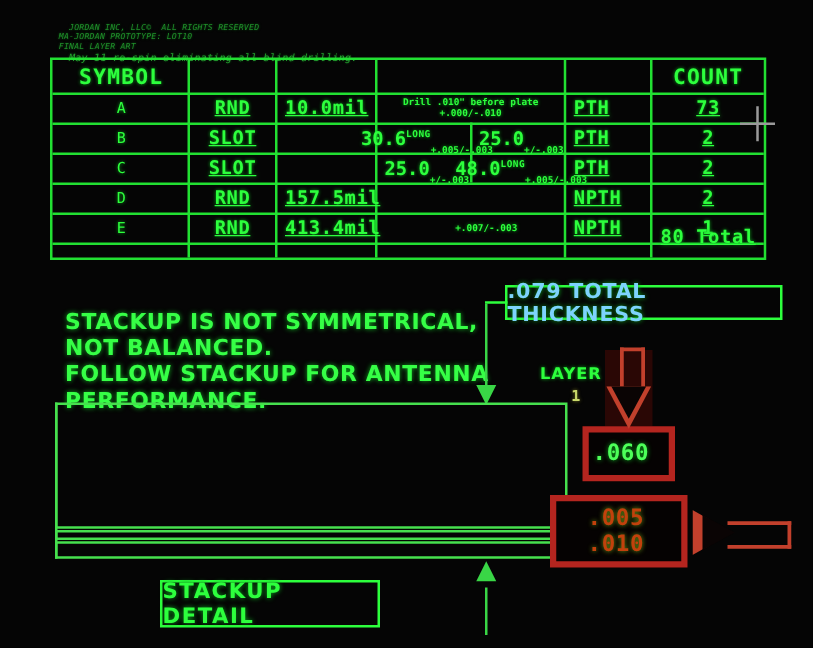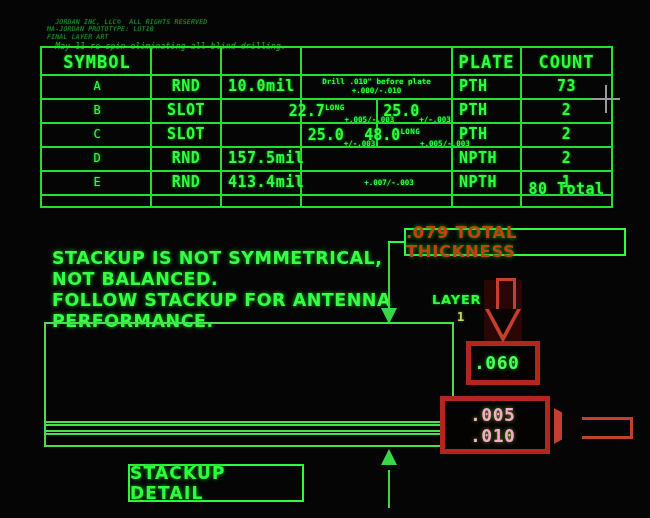--- a/index.html
+++ b/index.html
@@ -27,21 +27,21 @@
   }
   #drill-table .vline{position:absolute;top:0;bottom:0;width:2px;background:#22e032;}
   #drill-table .hline{position:absolute;left:0;right:0;height:2px;background:#22e032;}
   #drill-table .cell{
     position:absolute;color:#2dff3d;text-shadow:0 0 3px #0cab1d;
     display:flex;align-items:center;justify-content:center;
     text-align:center;box-sizing:border-box;
   }
   .hdr{font-size:17px;font-weight:bold;letter-spacing:1px;}
   .sym{font-size:12px;color:#b9d9bd;font-weight:normal;text-shadow:none;}
-  .val{font-size:15px;font-weight:bold;letter-spacing:.5px;}
+  .val{font-size:15px;font-weight:bold;letter-spacing:.5px;text-decoration:underline;}
   .tiny{font-size:7.5px;font-weight:bold;line-height:9px;}
   .dim{font-size:15px;font-weight:bold;}
   .dimsup{font-size:7.5px;font-weight:bold;vertical-align:super;letter-spacing:.4px;}
   .tol{font-size:7.5px;font-weight:bold;}
   .dimcell{
     display:block;text-align:left;padding-left:5px;padding-top:2px;
     line-height:1;
   }
   .dimcell .l1{white-space:nowrap;}
   .dimcell .l2{margin-top:17px;}
@@ -58,21 +58,21 @@
     letter-spacing:.5px;white-space:pre-line;
     text-shadow:0 0 4px #10b021;
     font-family:"DejaVu Sans","Liberation Sans",sans-serif;
   }
 
   
   #total-thickness-box{
     left:404px;top:228px;width:222px;height:28px;
     border:2px solid #2dff3d;box-sizing:border-box;
     display:flex;align-items:center;justify-content:center;
-    color:#c2410c;font-size:16.5px;font-weight:bold;letter-spacing:.6px;
+    color:#7dd3fc;font-size:16.5px;font-weight:bold;letter-spacing:.6px;
     text-shadow:0 0 4px #0cab1d;
     font-family:"DejaVu Sans","Liberation Sans",sans-serif;
   }
   #tt-leader-h{left:388px;top:241px;width:18px;height:2px;background:#2dff3d;}
 
   
   #stackup-body{
     left:44px;top:322px;width:410px;height:101px;
     border:2px solid #46e04e;box-sizing:border-box;
   }
@@ -132,21 +132,21 @@
     position:absolute;border:5px solid #b4251f;box-sizing:border-box;
     background:#050202;
   }
   #thick-box-1{left:466px;top:341px;width:74px;height:44px;}
   #thick-box-2{left:440px;top:396px;width:110px;height:58px;}
   #thick-val-1{
     left:474px;top:352px;color:#4dff59;font-size:18px;font-weight:bold;
     letter-spacing:.5px;text-shadow:0 0 4px #0cab1d;
   }
   #thick-vals-2{
-    left:470px;top:404px;color:#f9a8d4;font-size:18px;font-weight:bold;
+    left:470px;top:404px;color:#c2410c;font-size:18px;font-weight:bold;
     line-height:21px;letter-spacing:.5px;white-space:pre-line;
     text-shadow:0 0 4px #6f9a18;
   }
 
   
   #red-arrow-down{left:488px;top:278px;width:30px;height:68px;}
   #red-arrow-down .shaft{
     position:absolute;left:8px;top:0;width:14px;height:32px;
     border-left:3px solid #c2402c;border-right:3px solid #c2402c;
     border-top:3px solid #c2402c;
@@ -205,37 +205,36 @@
   <div class="hline" style="top:26px"></div>
   <div class="hline" style="top:50px"></div>
   <div class="hline" style="top:74px"></div>
   <div class="hline" style="top:98px"></div>
   <div class="hline" style="top:122px"></div>
   <div class="hline" style="top:146px"></div>
 
   <div class="vline" style="left:334px;top:50px;height:48px;bottom:auto"></div>
 
   <div class="cell hdr" style="left:2px;top:2px;width:106px;height:24px">SYMBOL</div>
-  <div class="cell hdr" style="left:411px;top:2px;width:67px;height:24px">PLATE</div>
   <div class="cell hdr" style="left:480px;top:2px;width:89px;height:24px">COUNT</div>
 
   <div class="cell sym" style="left:2px;top:26px;width:106px;height:24px">A</div>
   <div class="cell val" style="left:110px;top:26px;width:68px;height:24px">RND</div>
   <div class="cell val" style="left:180px;top:26px;width:78px;height:24px;justify-content:flex-start;padding-left:6px">10.0mil</div>
   <div class="cell tiny" style="left:260px;top:26px;width:74px;height:24px;flex-direction:column;justify-content:center;width:149px">
     <span>Drill .010" before plate</span>
     <span>+.000/-.010</span>
   </div>
   <div class="cell val" style="left:411px;top:26px;width:67px;height:24px;justify-content:flex-start;padding-left:6px">PTH</div>
   <div class="cell val" style="left:480px;top:26px;width:89px;height:24px">73</div>
 
   <div class="cell sym" style="left:2px;top:50px;width:106px;height:24px">B</div>
   <div class="cell val" style="left:110px;top:50px;width:68px;height:24px">SLOT</div>
   <div class="cell dimcell" style="left:260px;top:50px;width:74px;height:24px">
-    <span class="l1"><span class="dim">22.7</span><span class="dimsup">LONG</span></span>
+    <span class="l1"><span class="dim">30.6</span><span class="dimsup">LONG</span></span>
     <span class="l2 tol" style="display:block">+.005/-.003</span>
   </div>
   <div class="cell dimcell" style="left:336px;top:50px;width:73px;height:24px">
     <span class="l1"><span class="dim">25.0</span><span class="dimsup"></span></span>
     <span class="l2 tol" style="display:block">+/-.003</span>
   </div>
   <div class="cell val" style="left:411px;top:50px;width:67px;height:24px;justify-content:flex-start;padding-left:6px">PTH</div>
   <div class="cell val" style="left:480px;top:50px;width:89px;height:24px">2</div>
 
   <div class="cell sym" style="left:2px;top:74px;width:106px;height:24px">C</div>

